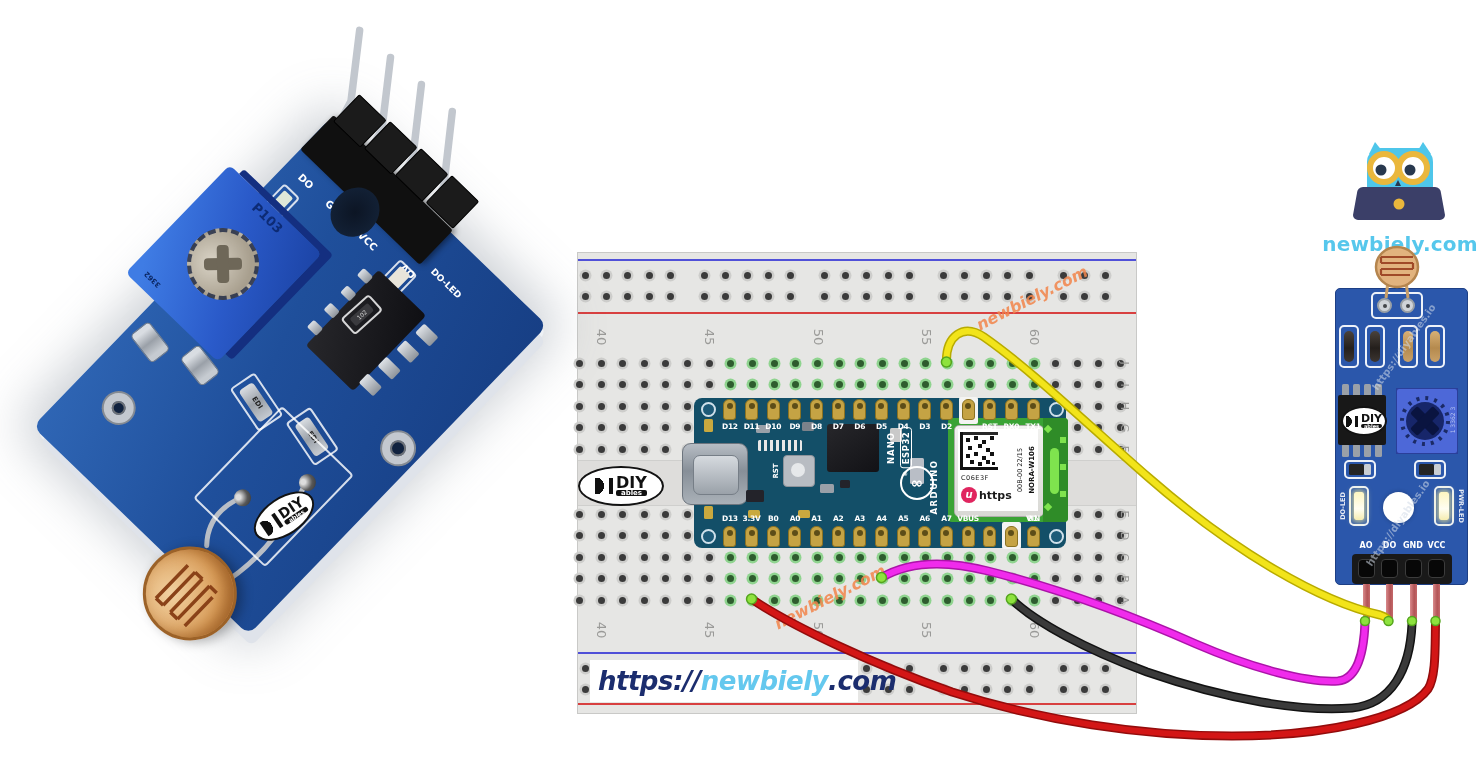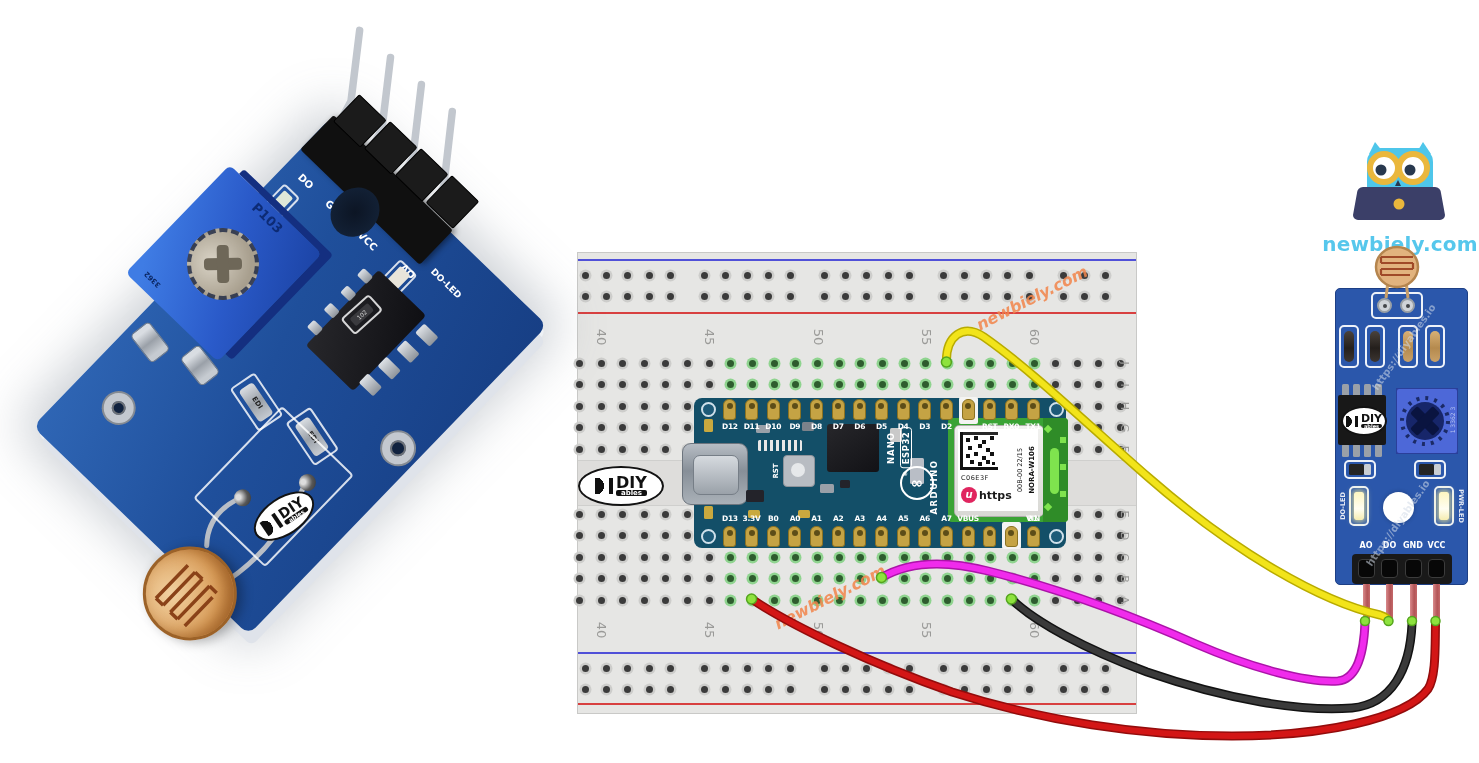--- a/index.html
+++ b/index.html
@@ -589,20 +589,25 @@
         <span class="brow" style="left: 546px; top: 261px;">E</span>
         <span class="brow" style="left: 546px; top: 282.5px;">D</span>
         <span class="brow" style="left: 546px; top: 304px;">C</span>
         <span class="brow" style="left: 546px; top: 325.5px;">B</span>
         <span class="brow" style="left: 546px; top: 347px;">A</span>
       </div>
     <div class="diyoval" style="left:0px;top:213px;width:82px;height:36px;font-size:16px">
       <span class="dicon"></span>
       <span class="dtxt"><span>DIY</span><span class="dsub" style="font-size:7px">ables</span></span>
     </div>
+    <div id="urlbox" class="abs">
+      <span class="navy">https://</span>
+        <span class="lblue">newbiely</span>
+        <span class="navy">.com</span>
+    </div>
   </div>
 
   <span class="wm-nb" style="left:1032px;top:298px">newbiely.com</span>
   <span class="wm-nb" style="left:830px;top:597px">newbiely.com</span>
 
   <div id="arduino" class="abs">
     <div class="cornerhole" style="left:7px;top:4px"></div>
     <div class="cornerhole" style="left:355px;top:4px"></div>
     <div class="cornerhole" style="left:7px;top:131px"></div>
     <div class="cornerhole" style="left:355px;top:131px"></div>

